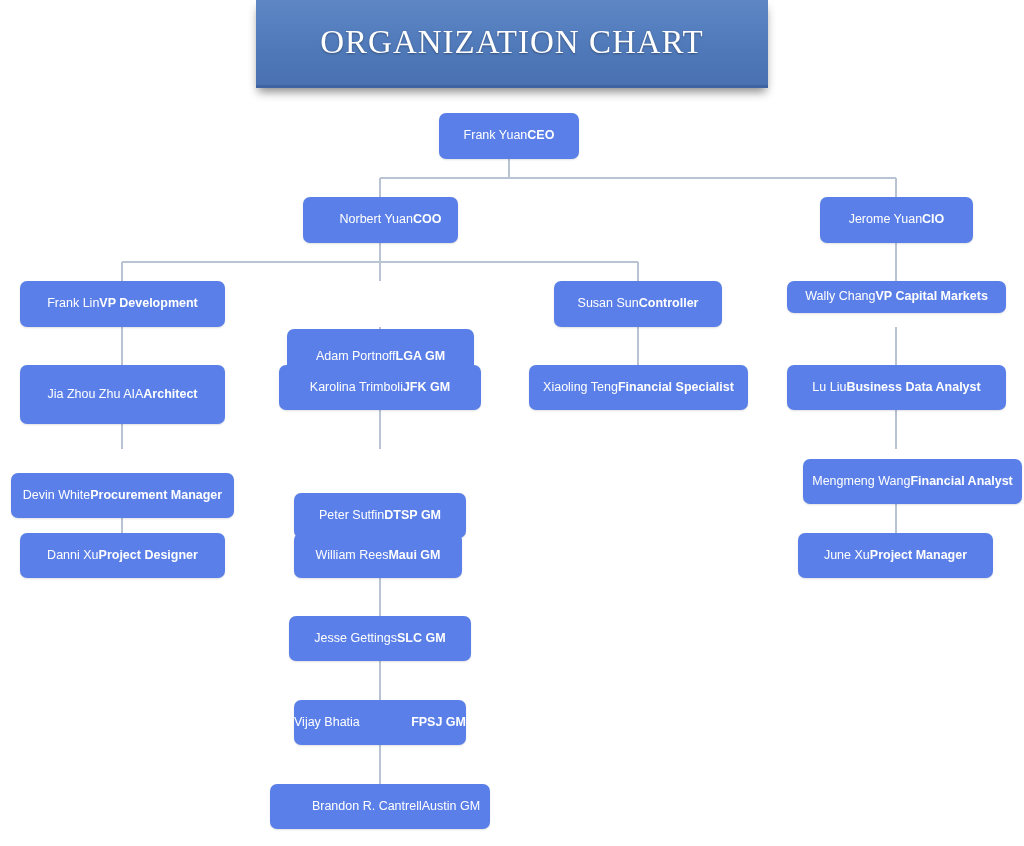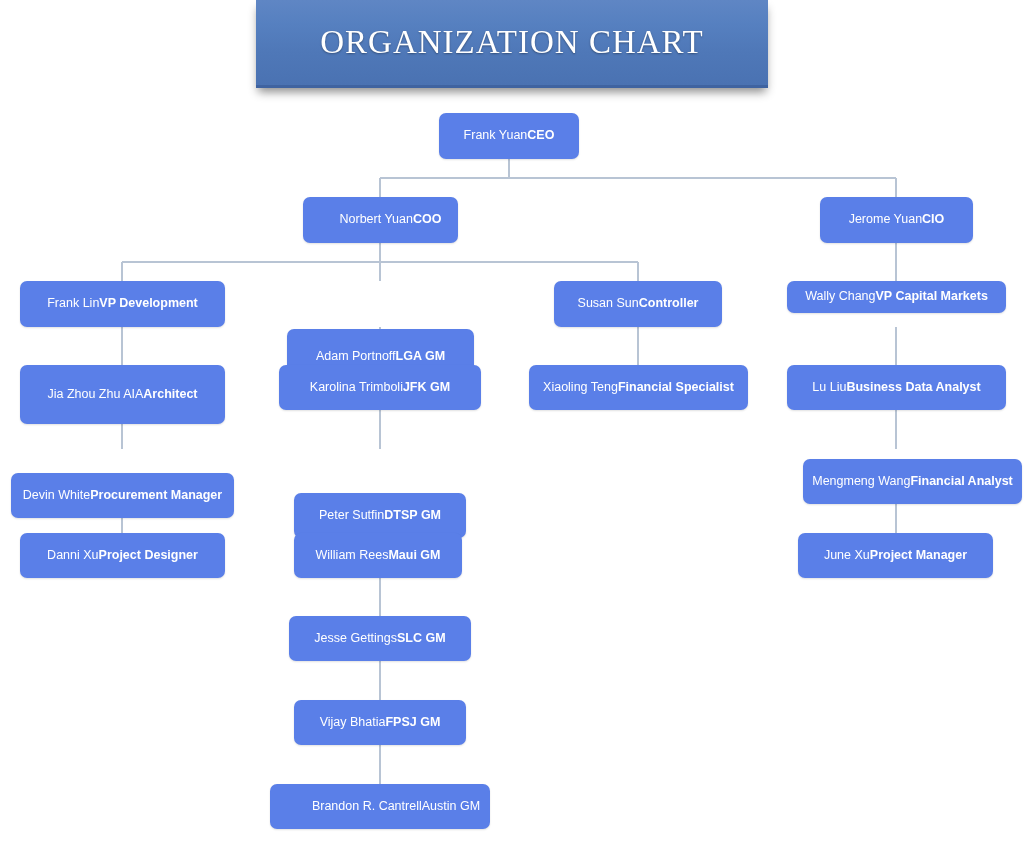--- a/index.html
+++ b/index.html
@@ -216,21 +216,21 @@
   <div class="node" style="left:798px; top:533px; width:195px; height:45px;">
     <span class="node-name">June Xu</span>
     <span class="node-role">Project Manager</span>
   </div>
 
   <div class="node" style="left:289px; top:616px; width:182px; height:45px;">
     <span class="node-name">Jesse Gettings</span>
     <span class="node-role">SLC GM</span>
   </div>
 
-  <div class="node" style="left:294px; top:700px; width:172px; height:45px;">
+  <div class="node" style="left:294px; top:700px; width:172px; height:45px;justify-content:space-between;">
     <span class="node-name">Vijay Bhatia</span>
     <span class="node-role">FPSJ GM</span>
   </div>
 
   <div class="node plain" style="left:270px; top:784px; width:220px; height:45px;padding-left:32px;">
     <span class="node-name">Brandon R. Cantrell</span>
     <span class="node-role">Austin GM</span>
   </div>
 
 </div>

